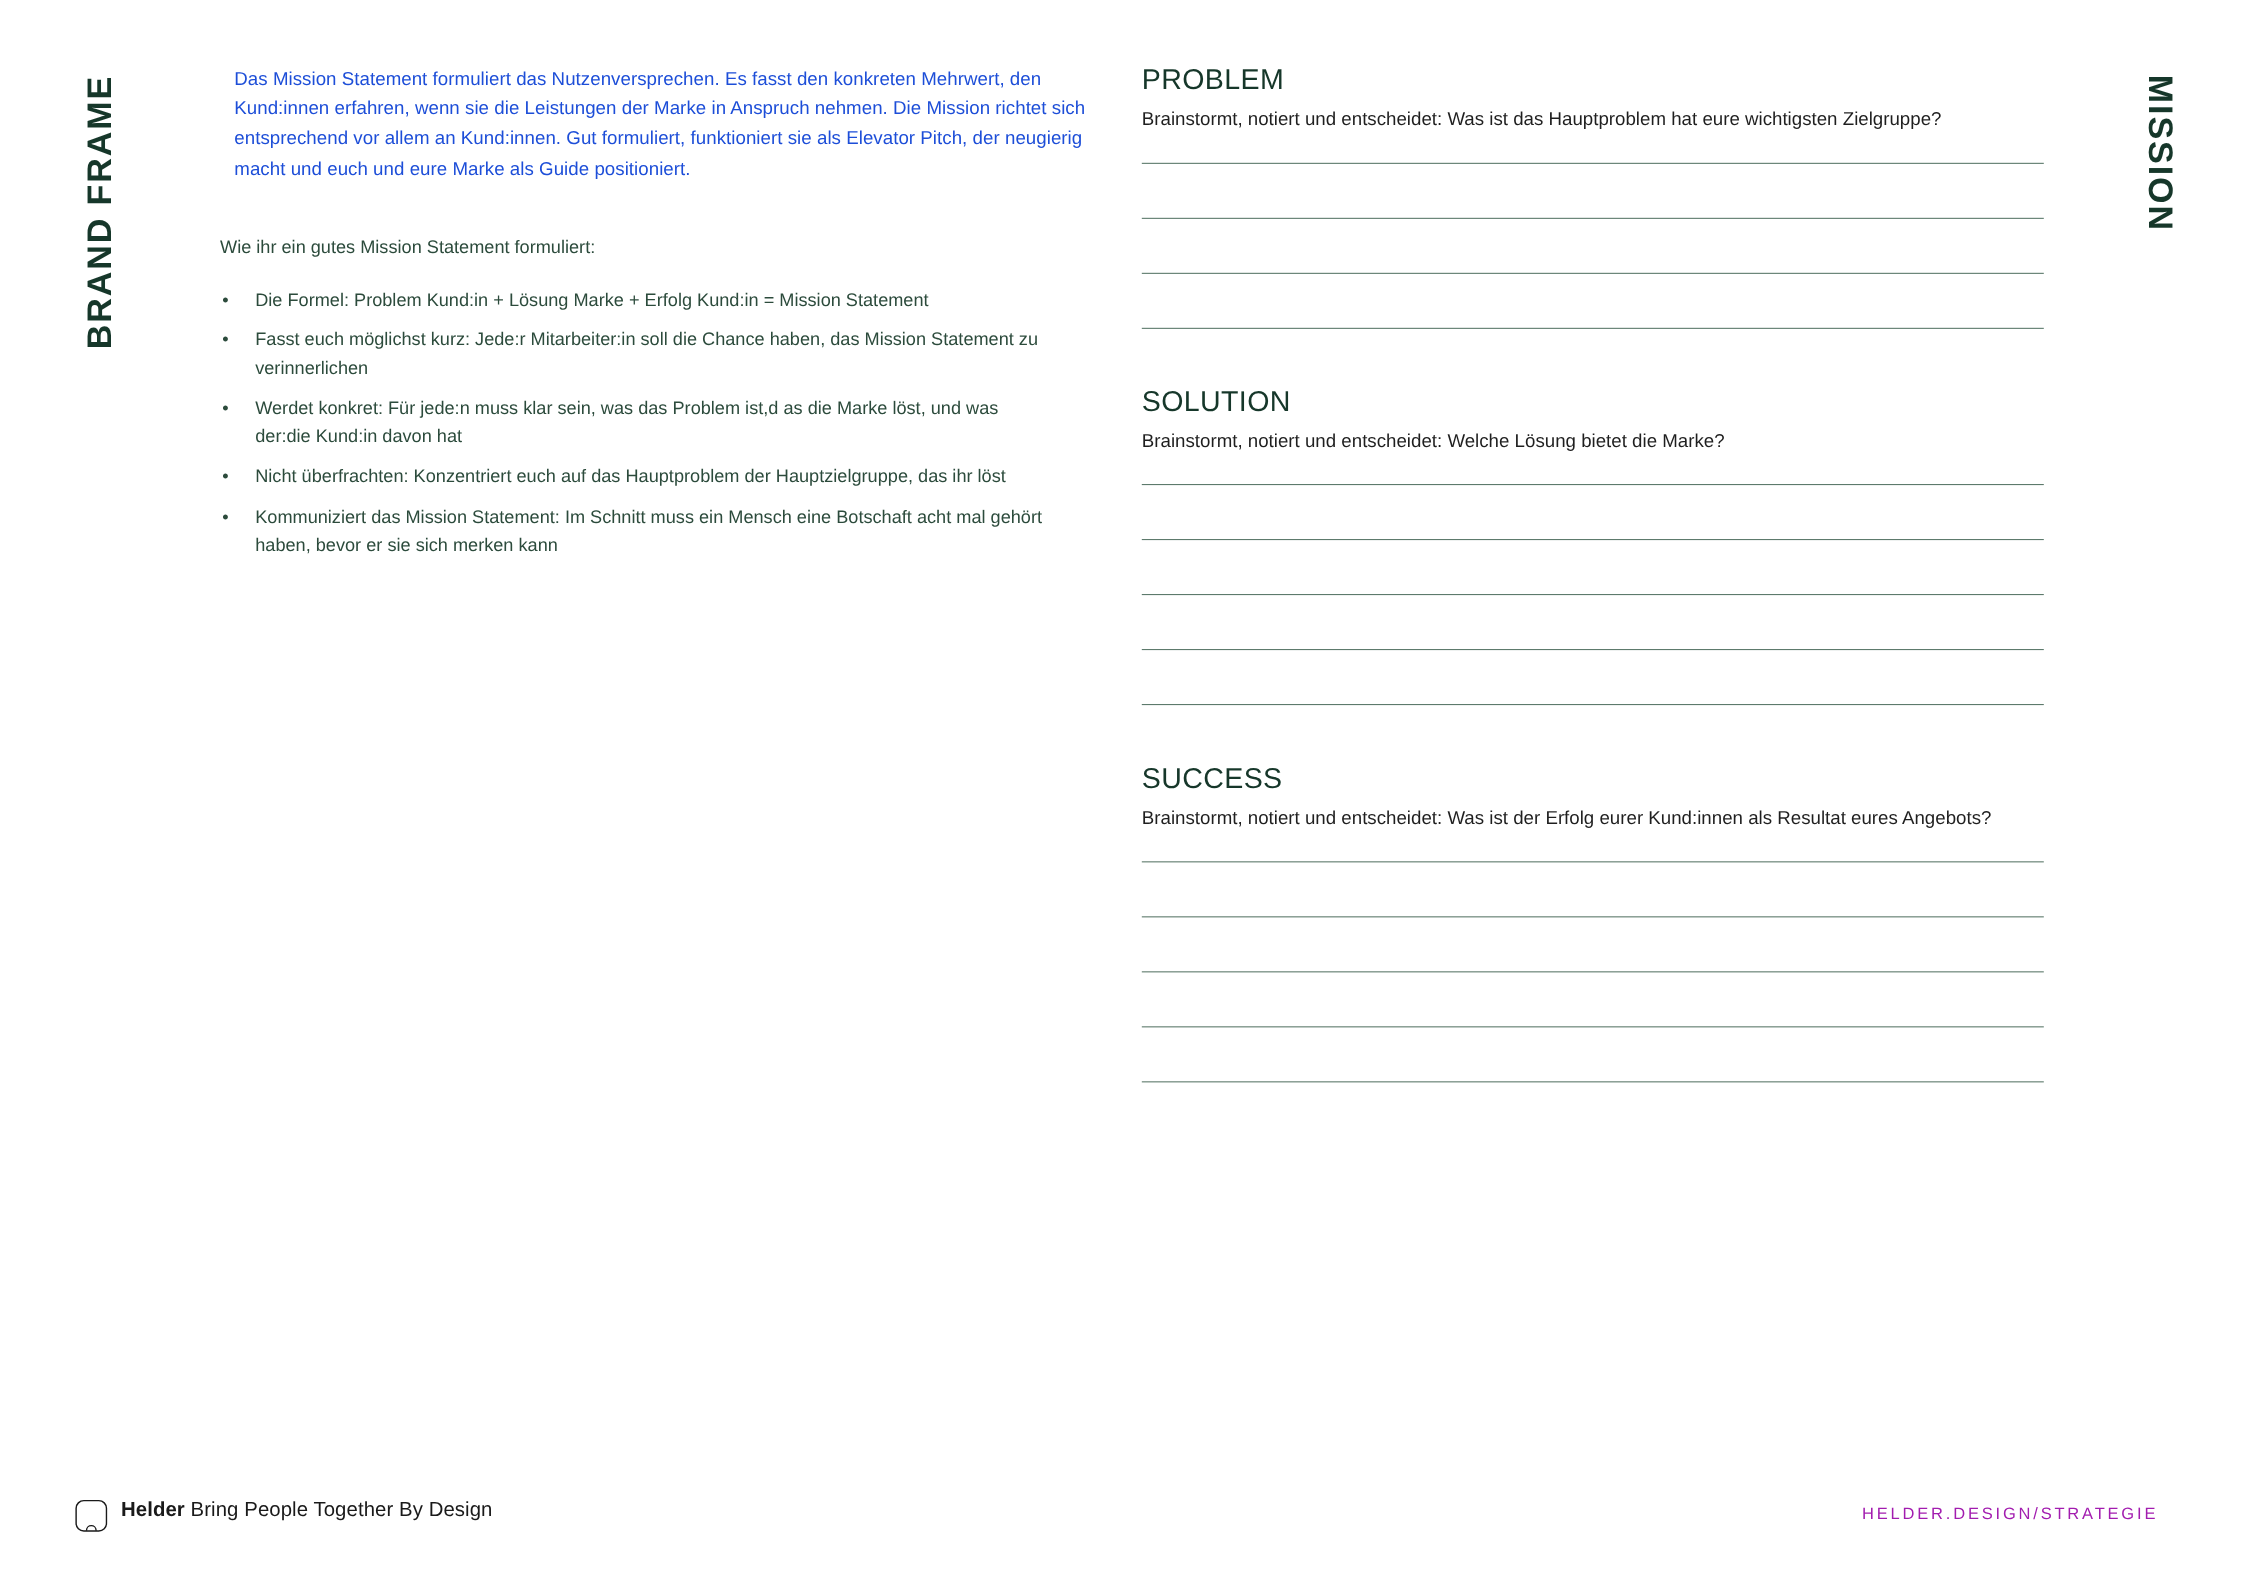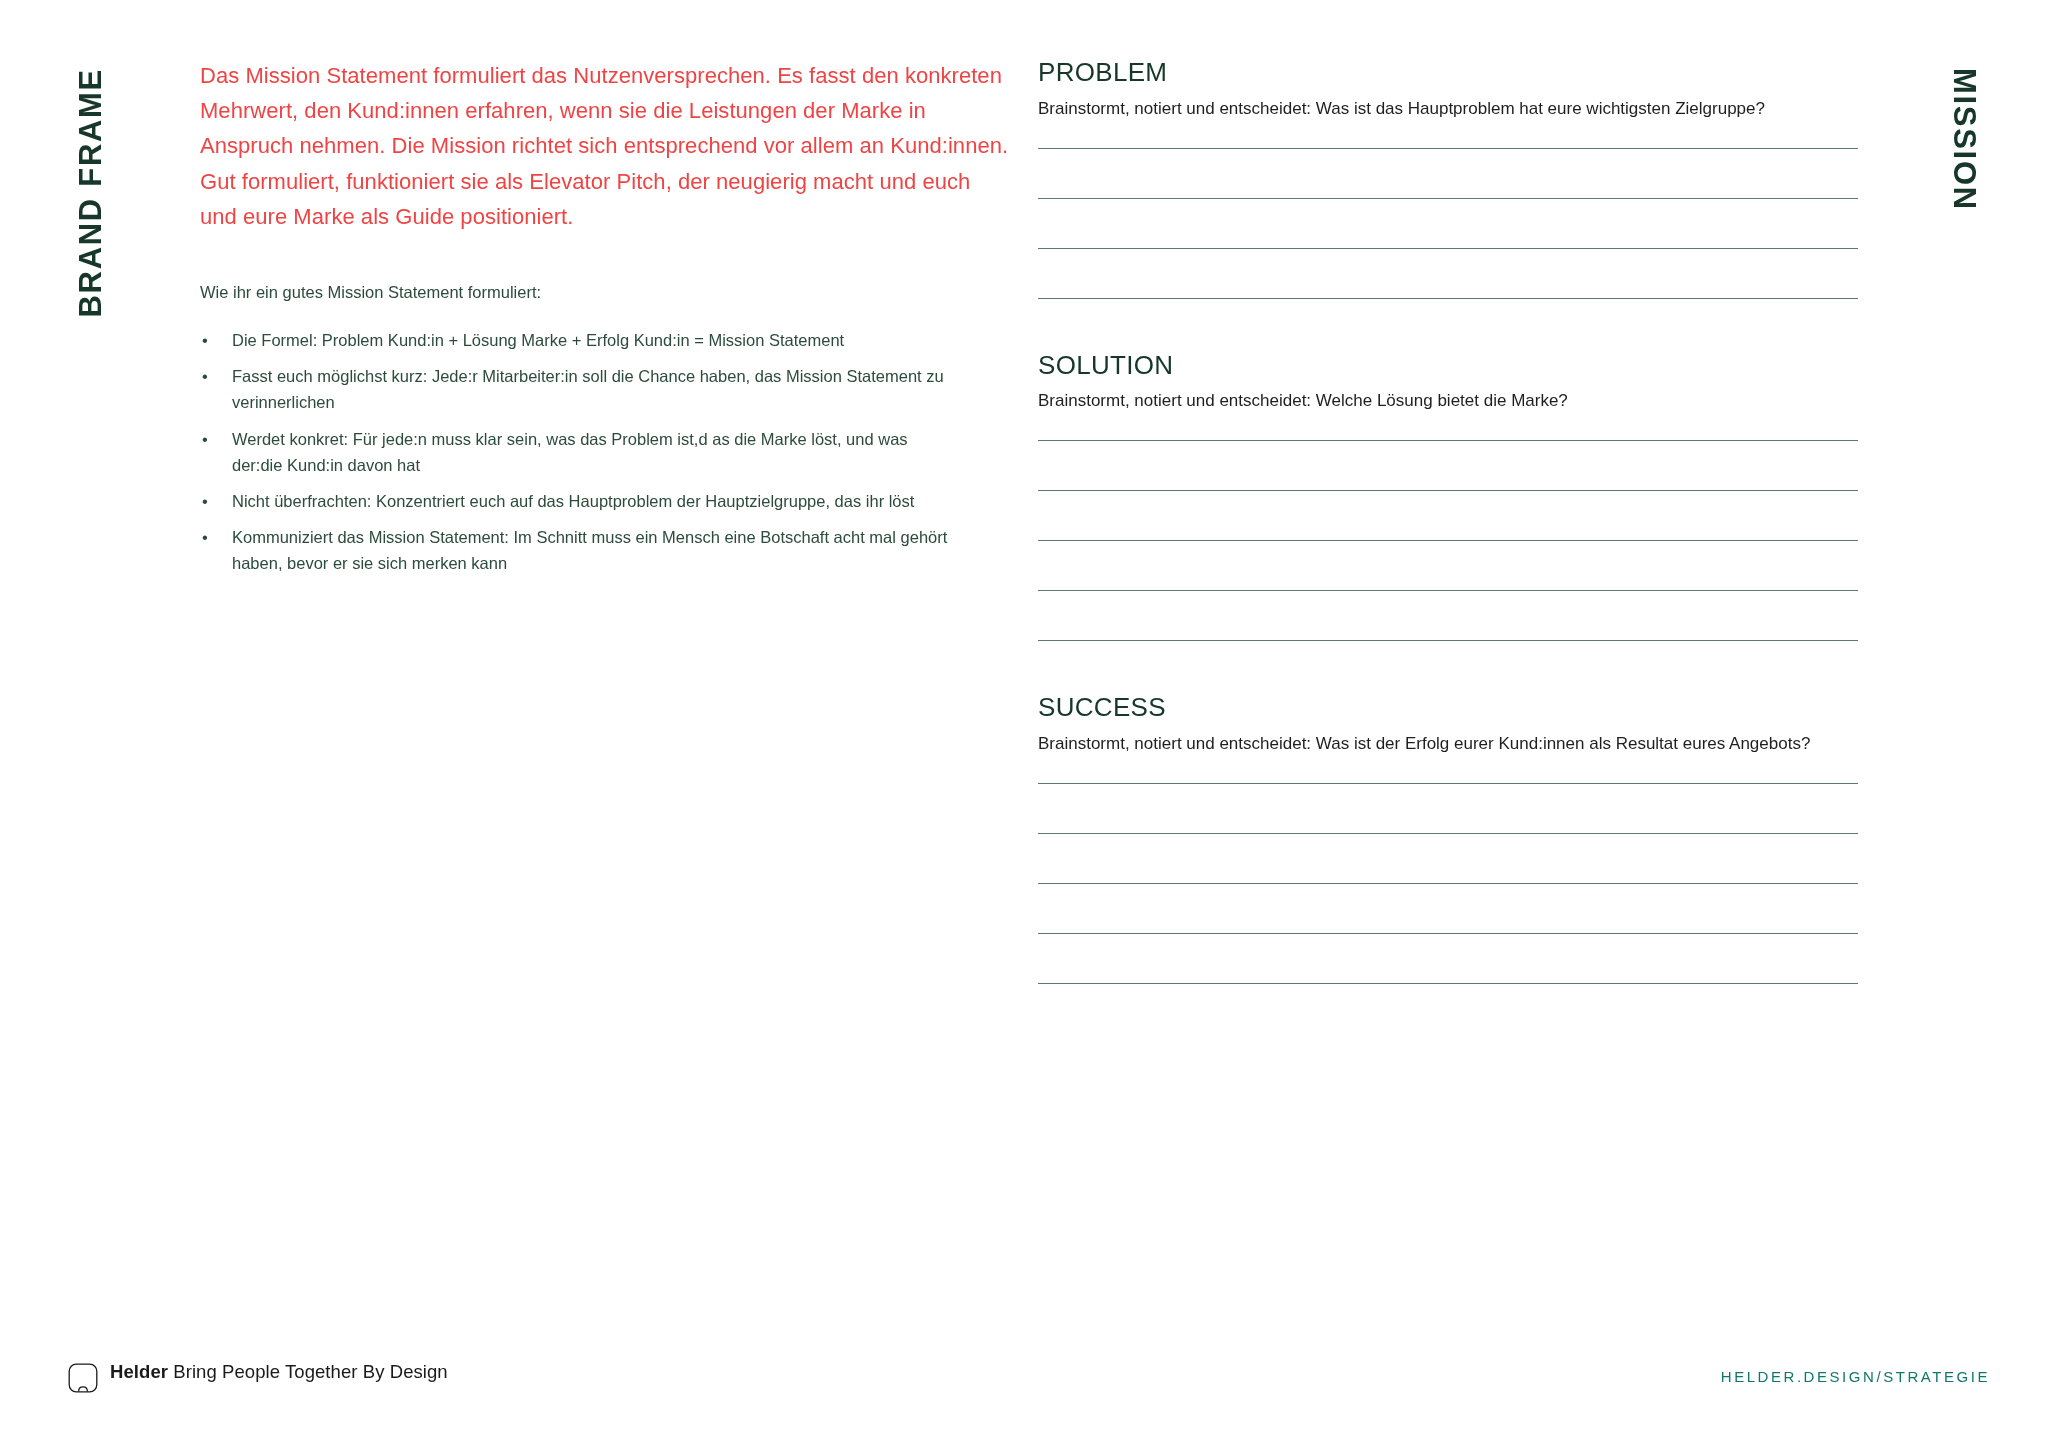--- a/index.html
+++ b/index.html
@@ -74,26 +74,27 @@
   .h1 {
     font-size: 30px;
     font-weight: 700;
     letter-spacing: 0.012em;
     color: #16372a;
     line-height: 1.12;
     margin-bottom: 42px;
   }
 
   .intro-para {
-    font-size: 22px;
+    font-size: 17px;
     line-height: 1.60;
-    color: #ef4444;
+    color: #1d4ed8;
     letter-spacing: 0.002em;
     max-width: 810px;
     margin-bottom: 28px;
+    margin-left: 13px;
   }
 
   .list-lead {
     font-size: 16.5px;
     line-height: 1.6;
     color: #2c4b3c;
     margin-bottom: 22px;
     margin-top: 45px;
   }
 
@@ -182,25 +183,25 @@
   .footer-text {
     font-size: 18.5px;
     color: #1a1a1a;
     letter-spacing: 0.004em;
     line-height: 1;
     white-space: nowrap;
   }
   .footer-text b { font-weight: 700; }
   .footer-right {
     position: absolute;
-    right: 58px;
+    right: 86px;
     top: 6px;
     font-size: 15px;
     letter-spacing: 0.17em;
-    color: #0f766e;
+    color: #a21caf;
     white-space: nowrap;
   }
 </style>
 </head>
 <body>
 
 <div class="page">
 
   <div class="side-tab-left">
     <div class="vtext">BRAND FRAME</div>

